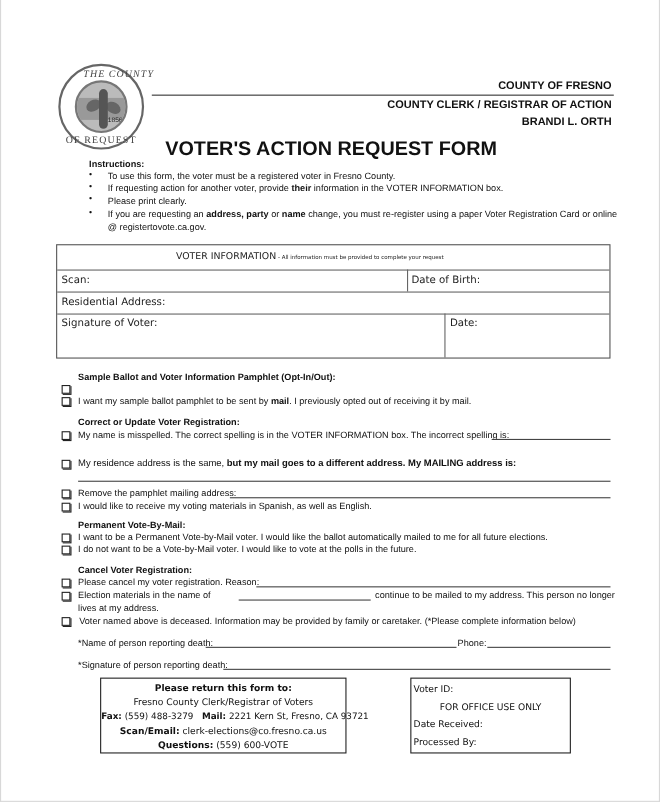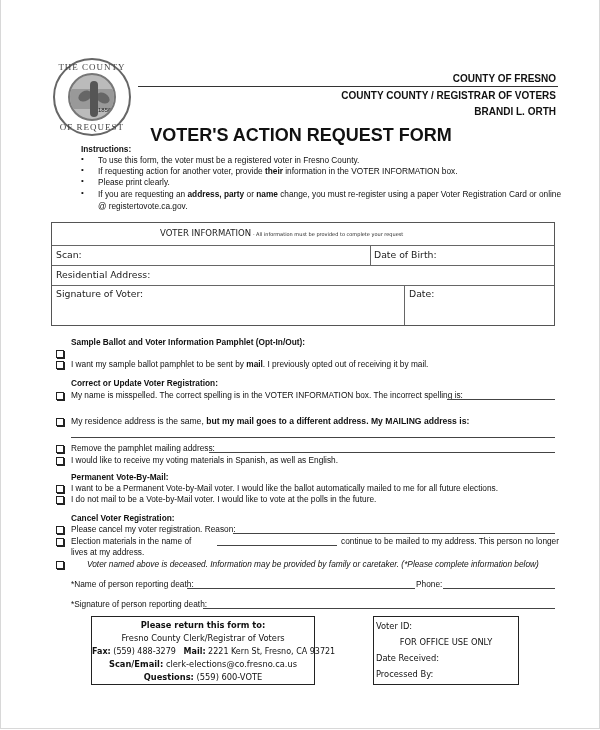--- a/index.html
+++ b/index.html
@@ -9,21 +9,21 @@
           border: 1px solid #d8d8d8; border-top: none; background: #fff; }
   .abs { position: absolute; }
   .seal { left: 52px; top: 58px; width: 78px; height: 78px; border-radius: 50%;
           border: 2px solid #666; background: #fff; box-sizing: border-box; }
   .seal-inner { position: absolute; left: 13px; top: 13px; width: 48px; height: 48px; border-radius: 50%;
                 border: 2px solid #777; background: #bbb; box-sizing: border-box; overflow: hidden; }
   .seal-mtn { position:absolute; left:0; top:14px; width:48px; height:20px; background:#999; }
   .seal-plant { position:absolute; left:20px; top:6px; width:8px; height:36px; background:#555; border-radius: 4px; }
   .seal-leaf1 { position:absolute; left:8px; top:16px; width:14px; height:10px; background:#666; border-radius:50%; transform:rotate(-30deg); }
   .seal-leaf2 { position:absolute; left:26px; top:18px; width:14px; height:10px; background:#666; border-radius:50%; transform:rotate(30deg); }
-  .seal-text-top { position:absolute; left:0; top:2px; width:74px; text-align:center; font-family:"Liberation Serif", serif; font-size:9px; color:#444; letter-spacing:1px; }
+  .seal-text-top { position:absolute; left:11px; top:2px; width:74px; text-align:right; font-family:"Liberation Serif", serif; font-size:9px; color:#444; letter-spacing:1px;font-style:italic; }
   .seal-text-bot { position:absolute; left:0; top:62px; width:74px; text-align:center; font-family:"Liberation Serif", serif; font-size:9px; color:#444; letter-spacing:1px; }
   .seal-year { position:absolute; left:28px; top:32px; font-size:6px; color:#222; }
   .hline { position: absolute; background: #333; height: 1px; }
   .hdr { font-weight: bold; font-size: 10px; text-align: right; right: 43px; }
   .title { left: 0; width: 600px; top: 125px; text-align: center; font-weight: bold; font-size: 18px; }
   .txt { font-size: 8.3px; line-height: 11px; white-space: nowrap; }
   .b { font-weight: bold; }
   .bullet { position: absolute; font-size: 8px; }
   .cb { position: absolute; width: 6px; height: 6px; border: 1px solid #222; box-shadow: 1px 1px 0 #222; background: #fff; }
   .vtable { left: 50px; top: 222px; width: 504px; height: 104px; border: 1.5px solid #555; box-sizing: border-box; }
@@ -49,21 +49,21 @@
       <div class="seal-leaf1"></div>
       <div class="seal-leaf2"></div>
       <div class="seal-plant"></div>
       <div class="seal-year">1856</div>
     </div>
     <div class="seal-text-bot">OF REQUEST</div>
   </div>
 
   <div class="abs hdr" style="top:73px;">COUNTY OF FRESNO</div>
   <div class="hline" style="left:137px; top:86px; width:420px;"></div>
-  <div class="abs hdr" style="top:90px;">COUNTY COUNTY / REGISTRAR OF VOTERS</div>
+  <div class="abs hdr" style="top:90px;">COUNTY CLERK / REGISTRAR OF ACTION</div>
   <div class="abs hdr" style="top:106px;">BRANDI L. ORTH</div>
 
   <div class="abs title">VOTER'S ACTION REQUEST FORM</div>
 
   <div class="abs txt b" style="left:80px; top:144px;">Instructions:</div>
   <div class="bullet" style="left:80px; top:154px;">•</div>
   <div class="abs txt" style="left:97px; top:155px;">To use this form, the voter must be a registered voter in Fresno County.</div>
   <div class="bullet" style="left:80px; top:165px;">•</div>
   <div class="abs txt" style="left:97px; top:166px;"><span>If requesting action for another voter, provide </span><span class="b">their</span><span> information in the VOTER INFORMATION box.</span></div>
   <div class="bullet" style="left:80px; top:176px;">•</div>
@@ -114,35 +114,35 @@
   <div class="abs txt" style="left:70px; top:443px;">Remove the pamphlet mailing address:</div>
   <div class="uline" style="left:208px; top:452px; width:346px;"></div>
 
   <div class="cb" style="left:55px; top:457px;"></div>
   <div class="abs txt" style="left:70px; top:455px;">I would like to receive my voting materials in Spanish, as well as English.</div>
 
   <div class="abs txt sect" style="left:70px; top:472px;">Permanent Vote-By-Mail:</div>
   <div class="cb" style="left:55px; top:485px;"></div>
   <div class="abs txt" style="left:70px; top:483px;">I want to be a Permanent Vote-by-Mail voter. I would like the ballot automatically mailed to me for all future elections.</div>
   <div class="cb" style="left:55px; top:496px;"></div>
-  <div class="abs txt" style="left:70px; top:494px;">I do not mail to be a Vote-by-Mail voter. I would like to vote at the polls in the future.</div>
+  <div class="abs txt" style="left:70px; top:494px;">I do not want to be a Vote-by-Mail voter. I would like to vote at the polls in the future.</div>
 
   <div class="abs txt sect" style="left:70px; top:513px;">Cancel Voter Registration:</div>
   <div class="cb" style="left:55px; top:526px;"></div>
   <div class="abs txt" style="left:70px; top:524px;">Please cancel my voter registration. Reason:</div>
   <div class="uline" style="left:232px; top:533px; width:322px;"></div>
 
   <div class="cb" style="left:55px; top:538px;"></div>
   <div class="abs txt" style="left:70px; top:536px;">Election materials in the name of</div>
   <div class="uline" style="left:216px; top:545px; width:120px;"></div>
   <div class="abs txt" style="left:340px; top:536px;">continue to be mailed to my address. This person no longer</div>
   <div class="abs txt" style="left:70px; top:547px;">lives at my address.</div>
 
   <div class="cb" style="left:55px; top:561px;"></div>
-  <div class="abs txt" style="left:86px; top:559px;font-style:italic;">Voter named above is deceased. Information may be provided by family or caretaker. (*Please complete information below)</div>
+  <div class="abs txt" style="left:71px; top:559px;">Voter named above is deceased. Information may be provided by family or caretaker. (*Please complete information below)</div>
 
   <div class="abs txt" style="left:70px; top:579px;">*Name of person reporting death:</div>
   <div class="uline" style="left:186px; top:588px; width:228px;"></div>
   <div class="abs txt" style="left:415px; top:579px;">Phone:</div>
   <div class="uline" style="left:442px; top:588px; width:112px;"></div>
 
   <div class="abs txt" style="left:70px; top:599px;">*Signature of person reporting death:</div>
   <div class="uline" style="left:202px; top:608px; width:352px;"></div>
 
   <div class="abs retbox">

